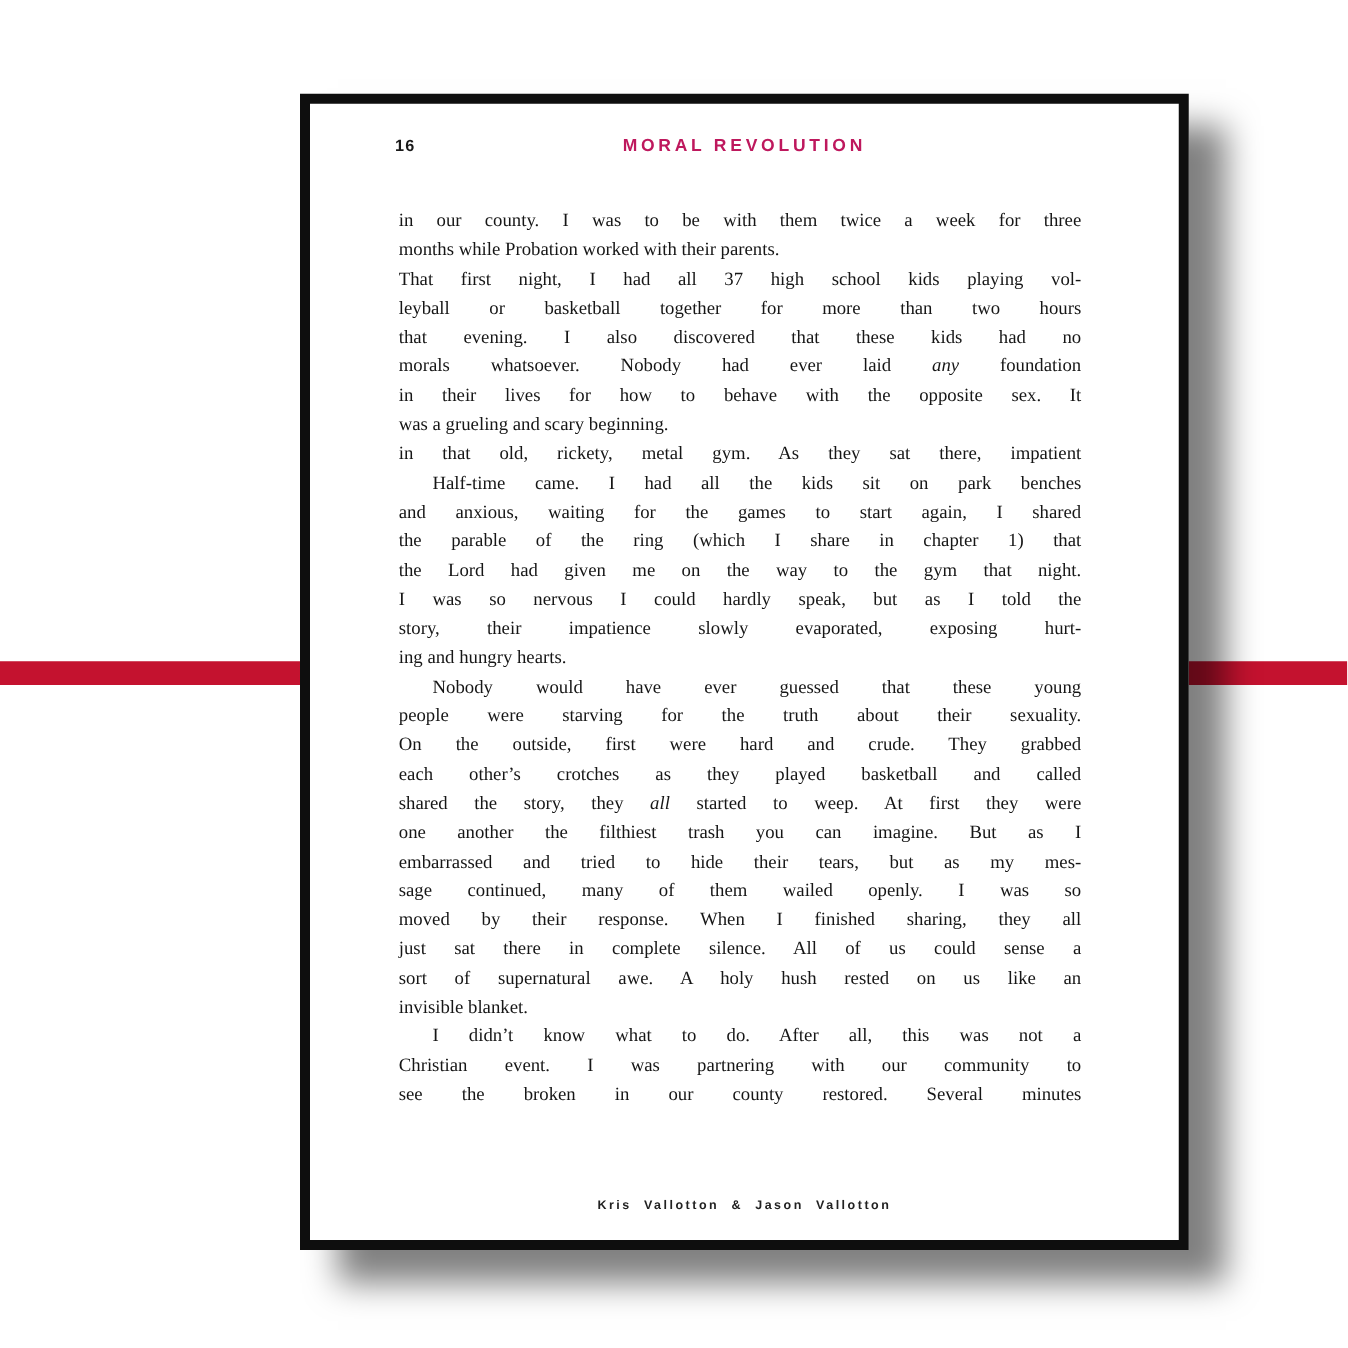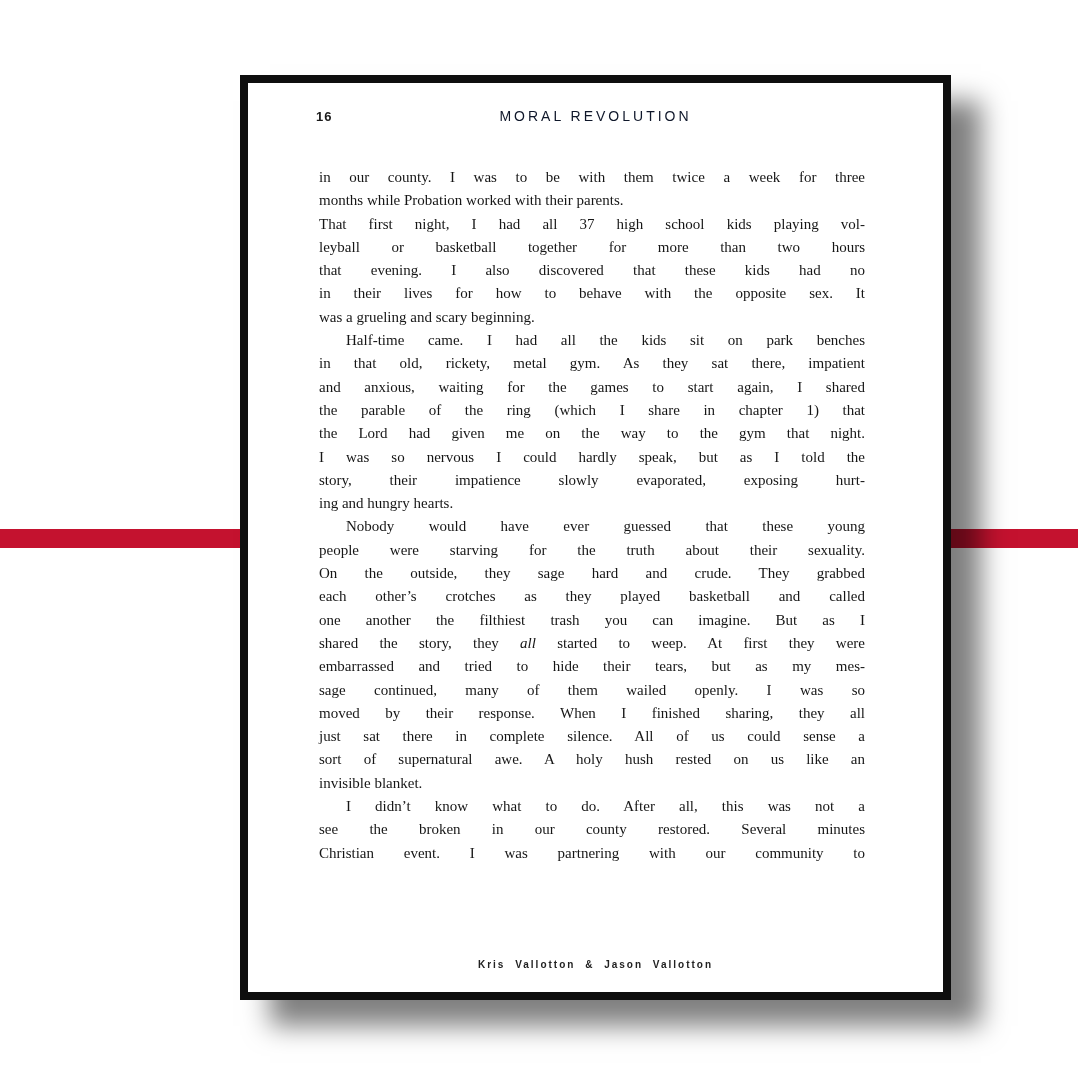--- a/index.html
+++ b/index.html
@@ -43,24 +43,24 @@
     top: 1px;
     font-family: "Liberation Sans", sans-serif;
     font-weight: bold;
     font-size: 13px;
     letter-spacing: 1px;
     color: #1a1a1a;
   }
   .running-title {
     text-align: center;
     font-family: "Liberation Sans", sans-serif;
-    font-weight: normal;
+    font-weight: bold;
     font-size: 14px;
     letter-spacing: 3px;
-    color: #0f172a;
+    color: #be185d;
   }
   .page-body {
     margin: 41px 78px 11px 71px;
     font-size: 15px;
     line-height: 23.3px;
     color: #161616;
   }
   .line {
     text-align: justify;
     text-align-last: justify;
@@ -97,45 +97,46 @@
       <span class="pagenum">16</span>
       <div class="running-title">MORAL REVOLUTION</div>
     </div>
 
     <div class="page-body" style="color: rgb(22, 22, 22);">
         <div class="line">in our county. I was to be with them twice a week for three</div>
         <div class="line end">months while Probation worked with their parents.</div>
         <div class="line">That first night, I had all 37 high school kids playing vol-</div>
         <div class="line">leyball or basketball together for more than two hours</div>
         <div class="line">that evening. I also discovered that these kids had no</div>
+        <div class="line">morals whatsoever. Nobody had ever laid <em>any</em> foundation</div>
         <div class="line">in their lives for how to behave with the opposite sex. It</div>
         <div class="line end">was a grueling and scary beginning.</div>
+        <div class="line">in that old, rickety, metal gym. As they sat there, impatient</div>
         <div class="line indent">Half-time came. I had all the kids sit on park benches</div>
-        <div class="line">in that old, rickety, metal gym. As they sat there, impatient</div>
         <div class="line">and anxious, waiting for the games to start again, I shared</div>
         <div class="line">the parable of the ring (which I share in chapter 1) that</div>
         <div class="line">the Lord had given me on the way to the gym that night.</div>
         <div class="line">I was so nervous I could hardly speak, but as I told the</div>
         <div class="line">story, their impatience slowly evaporated, exposing hurt-</div>
         <div class="line end">ing and hungry hearts.</div>
         <div class="line indent">Nobody would have ever guessed that these young</div>
         <div class="line">people were starving for the truth about their sexuality.</div>
-        <div class="line">On the outside, they sage hard and crude. They grabbed</div>
+        <div class="line">On the outside, first were hard and crude. They grabbed</div>
         <div class="line">each other’s crotches as they played basketball and called</div>
+        <div class="line">shared the story, they <em>all</em> started to weep. At first they were</div>
         <div class="line">one another the filthiest trash you can imagine. But as I</div>
-        <div class="line">shared the story, they <em>all</em> started to weep. At first they were</div>
         <div class="line">embarrassed and tried to hide their tears, but as my mes-</div>
         <div class="line">sage continued, many of them wailed openly. I was so</div>
         <div class="line">moved by their response. When I finished sharing, they all</div>
         <div class="line">just sat there in complete silence. All of us could sense a</div>
         <div class="line">sort of supernatural awe. A holy hush rested on us like an</div>
         <div class="line end">invisible blanket.</div>
         <div class="line indent">I didn’t know what to do. After all, this was not a</div>
+        <div class="line">Christian event. I was partnering with our community to</div>
         <div class="line">see the broken in our county restored. Several minutes</div>
-        <div class="line">Christian event. I was partnering with our community to</div>
       </div>
 
     <div class="page-footer">
       <span class="authors">Kris Vallotton &amp; Jason Vallotton</span>
     </div>
 
   </div>
 
 </div>
 

